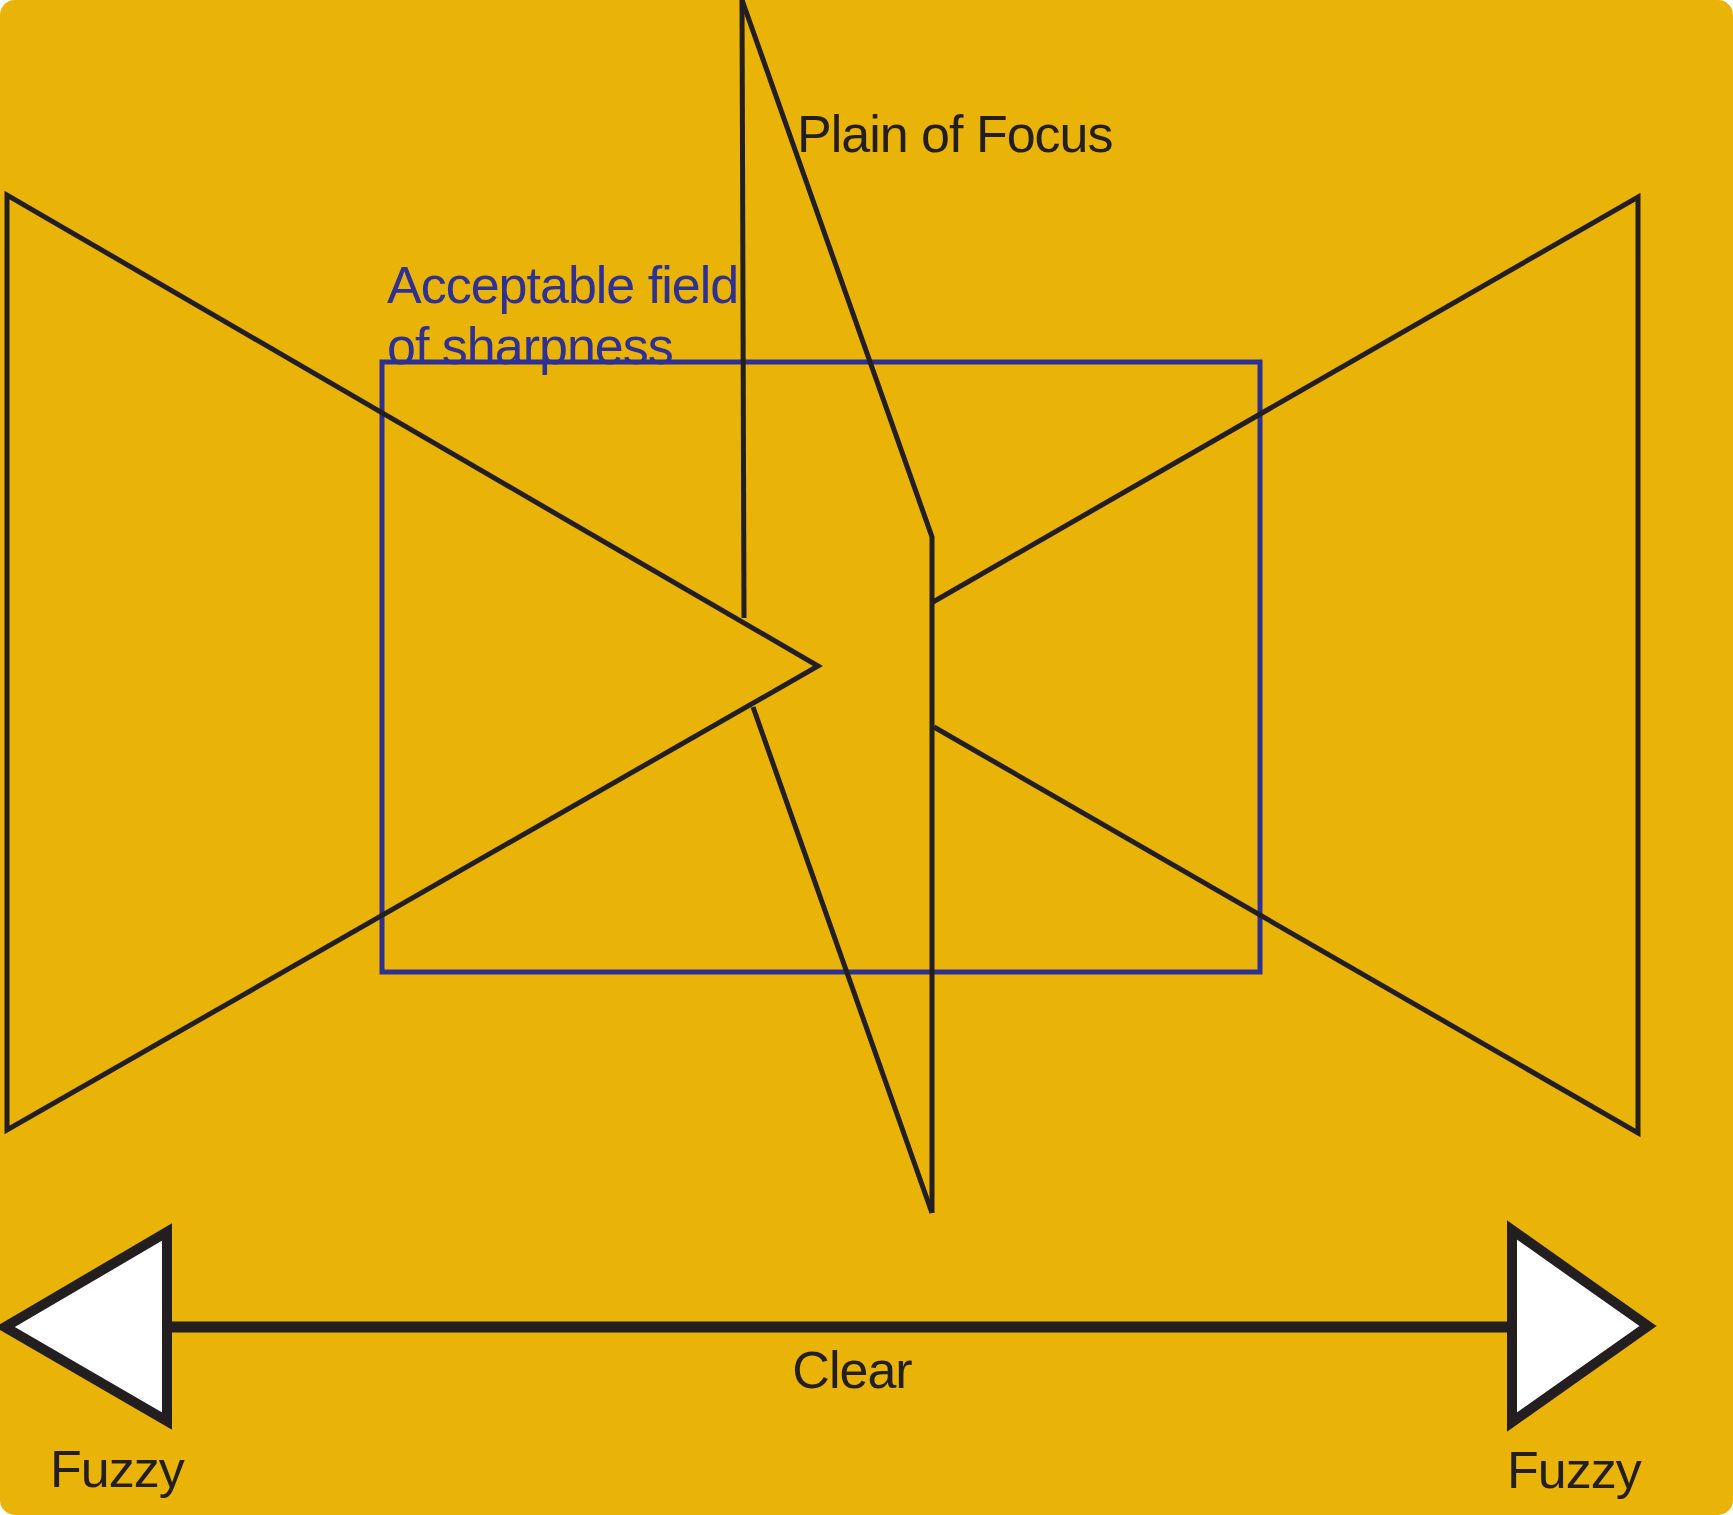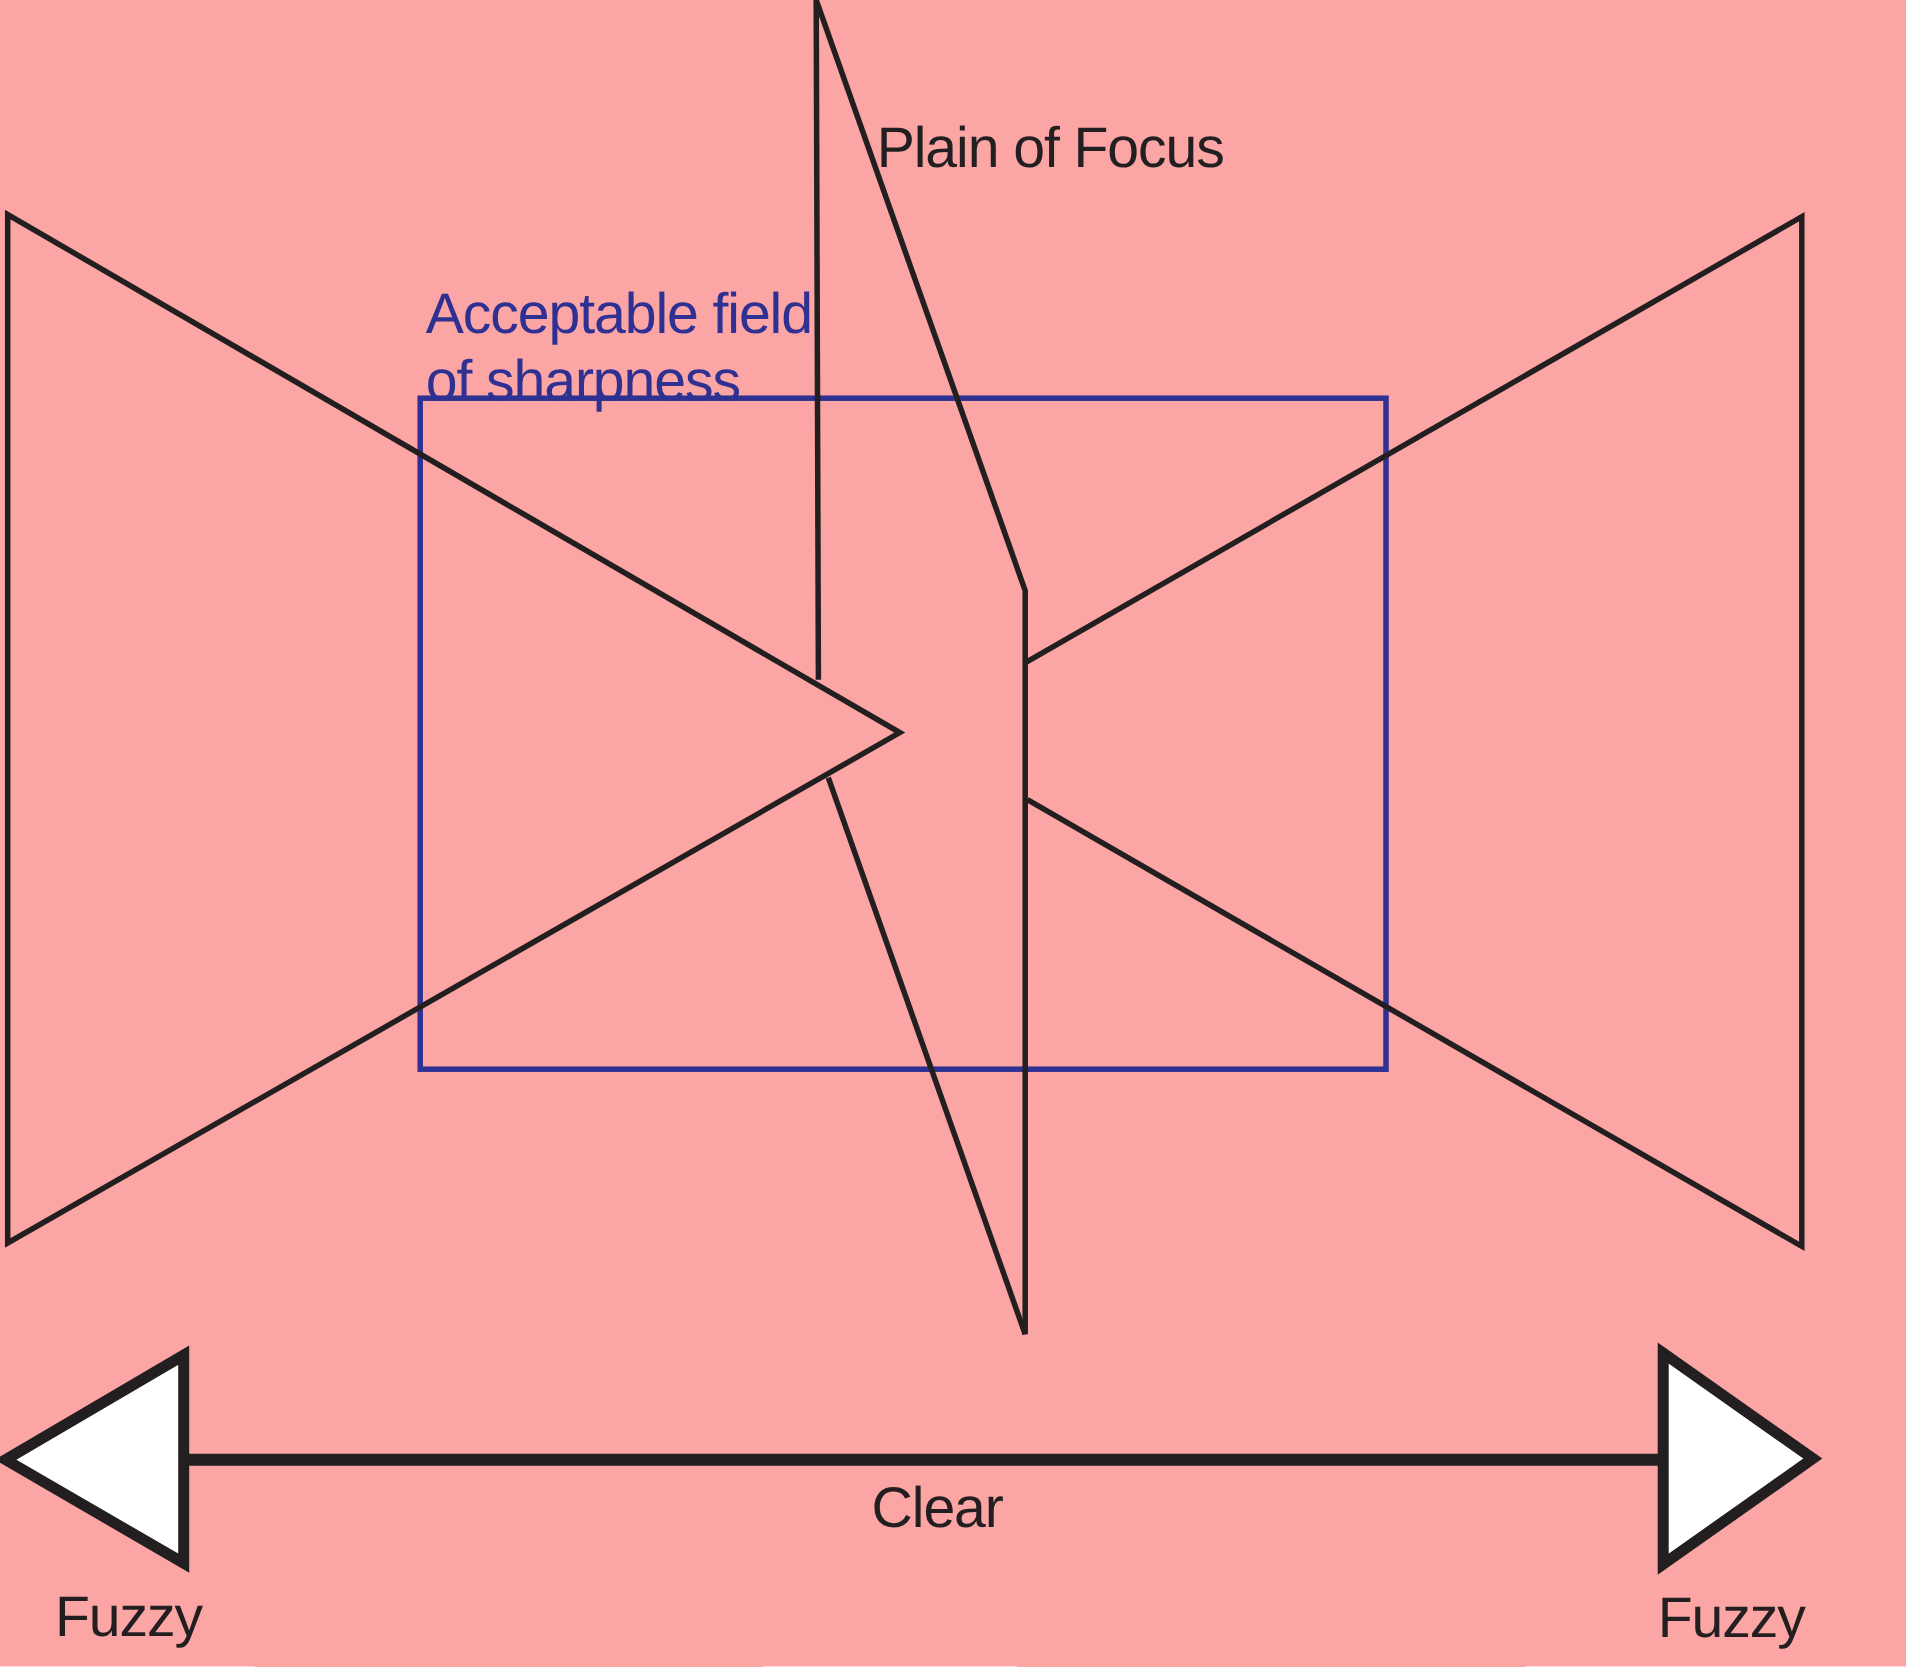--- a/index.html
+++ b/index.html
@@ -4,22 +4,23 @@
 <style>
   html, body {
     margin: 0;
     padding: 0;
     background: #ffffff;
   }
   .stage {
     position: relative;
     width: 1733px;
     height: 1515px;
-    background: #fca5a5;
+    background: #eab308;
     overflow: hidden;
+    border-radius: 15px;
   }
   svg { display: block; }
   text {
     font-family: "Liberation Sans", "DejaVu Sans", sans-serif;
     letter-spacing: -1px;
   }
   .lbl { font-size: 52px; }
 </style>
 </head>
 <body>

